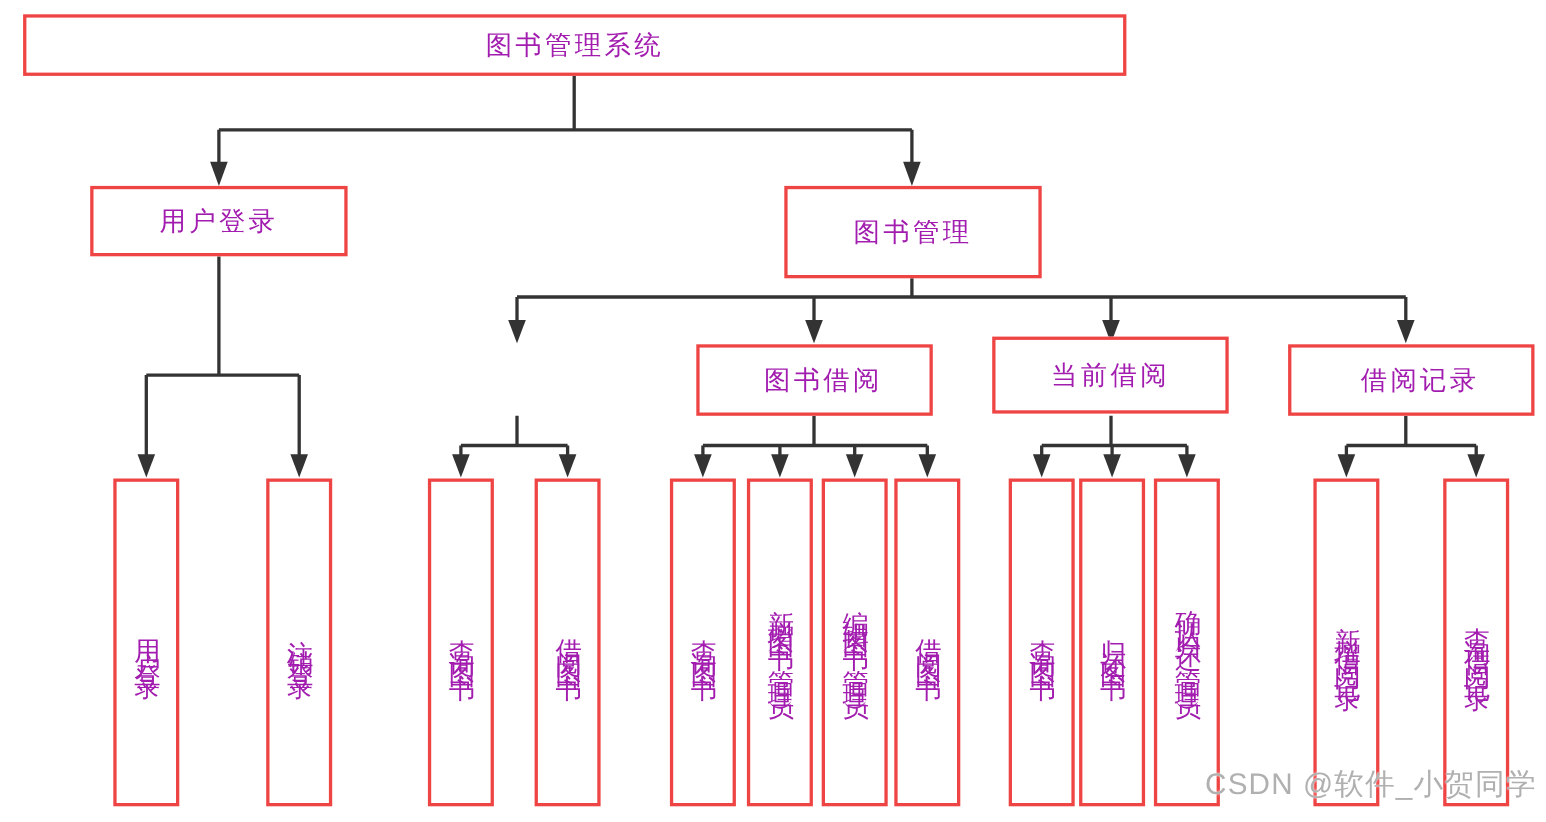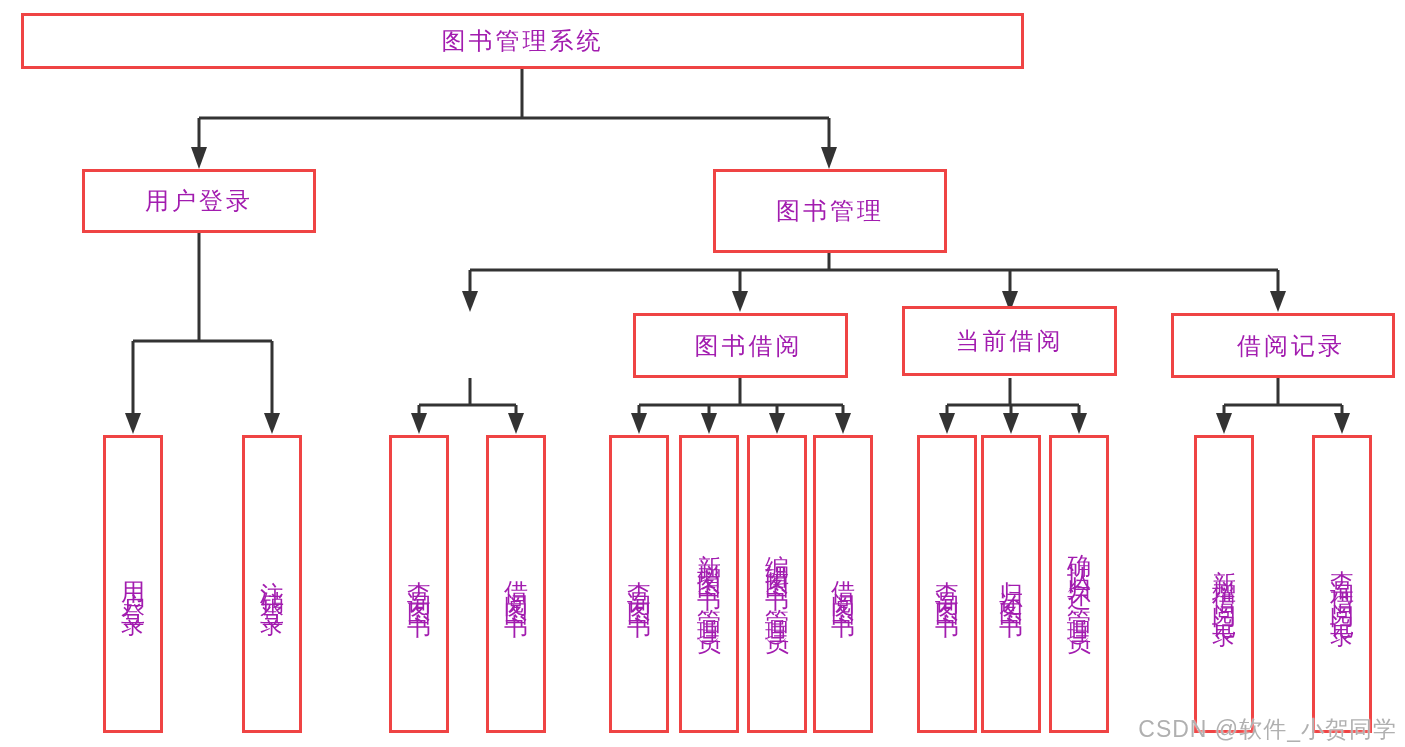--- a/index.html
+++ b/index.html
@@ -64,22 +64,22 @@
   .l-7  { left: 747px; }
   .l-8  { left: 813px; }
   .l-9  { left: 917px; }
   .l-10 { left: 981px; }
   .l-11 { left: 1049px; }
   .l-12 { left: 1194px; }
   .l-13 { left: 1312px; }
   .watermark {
     position: absolute;
     right: 8px;
-    bottom: 2px;
-    font-size: 23px;
+    bottom: 16px;
+    font-size: 27px;
     color: #b0b0b0;
     text-shadow: 0 0 2px #ffffff;
     letter-spacing: 1px;
     white-space: nowrap;
   }
 </style>
 </head>
 <body>
 
 <div class="canvas">

